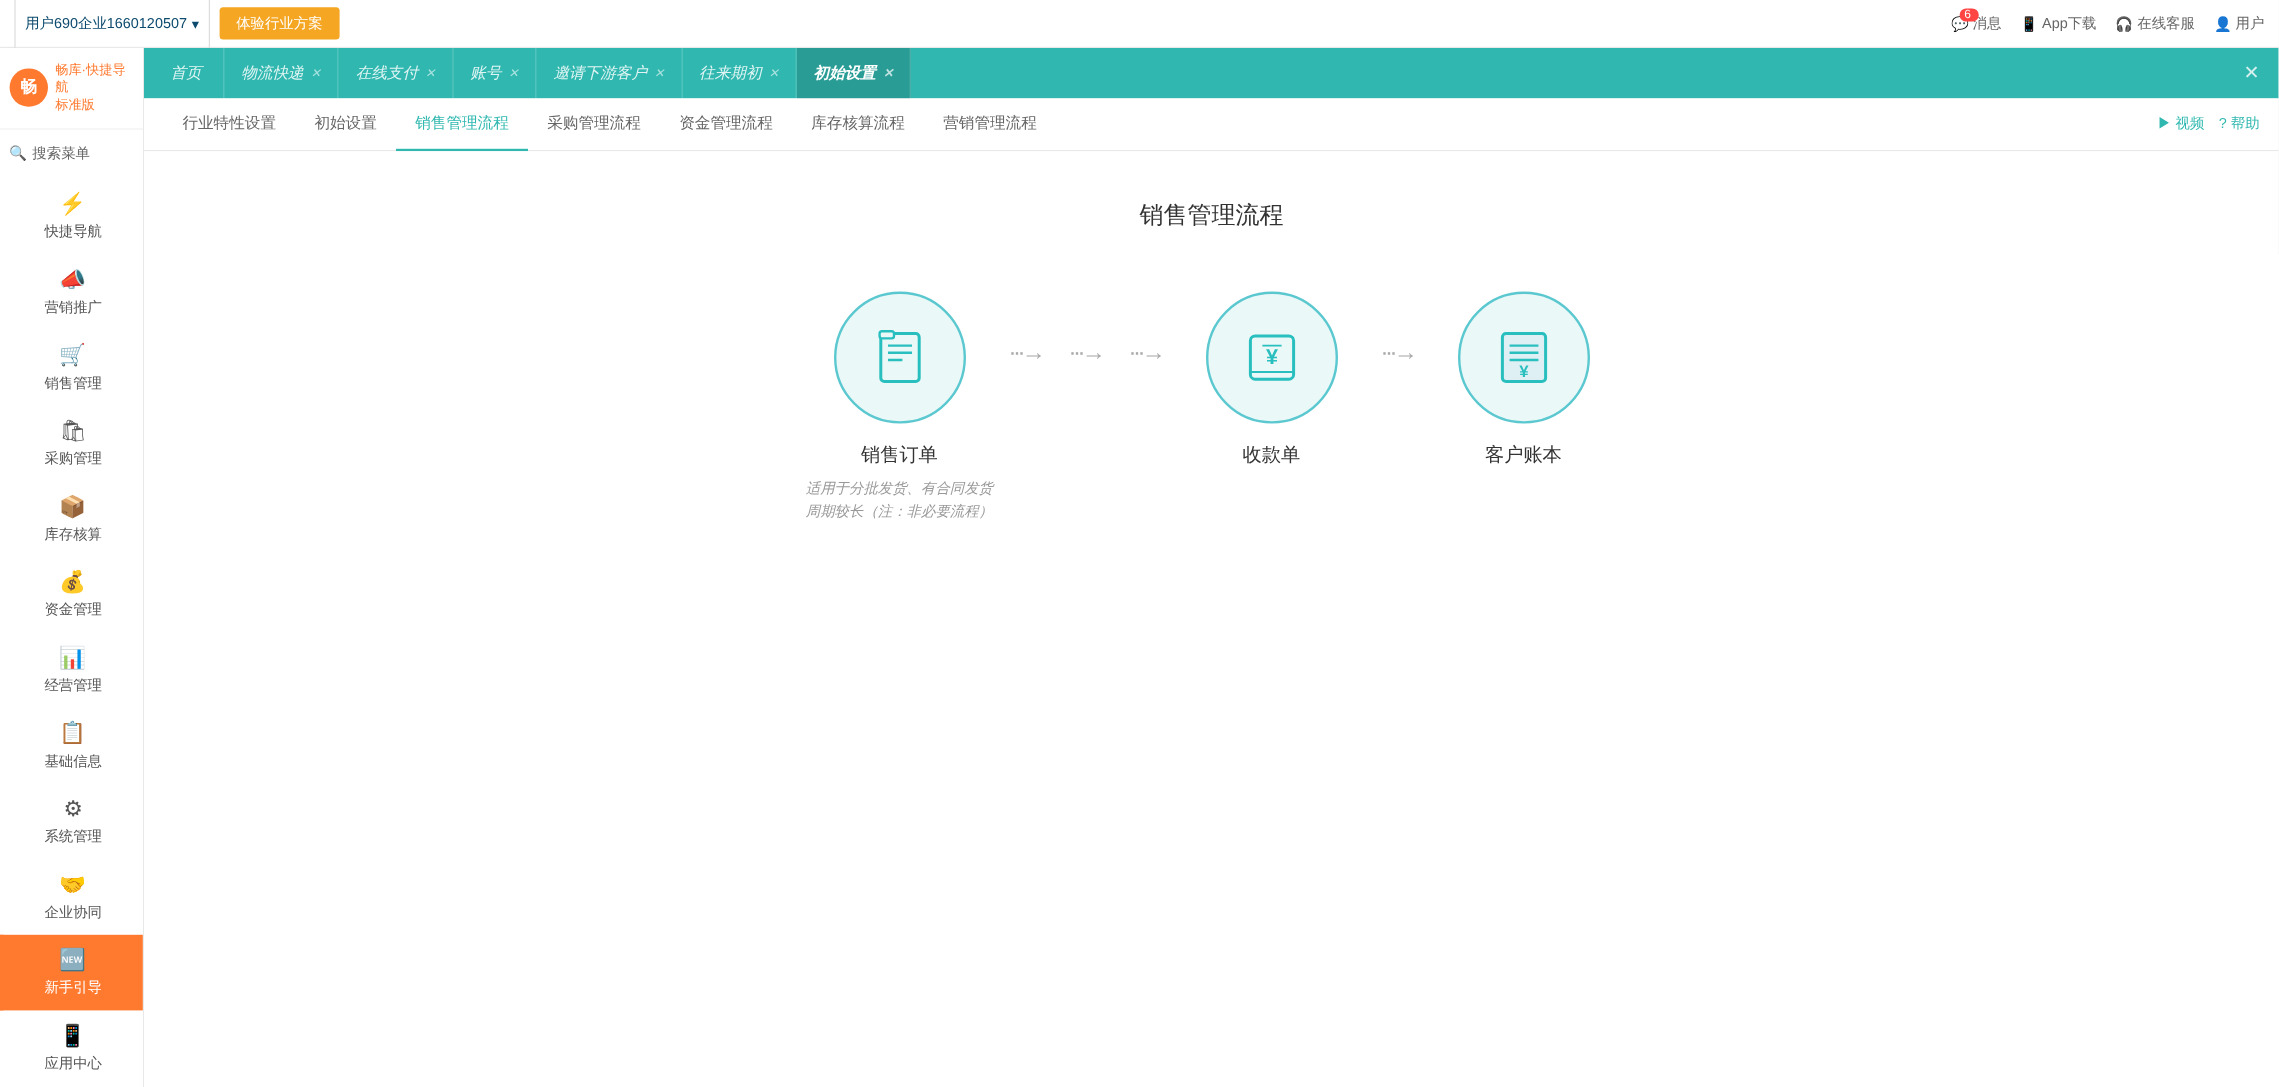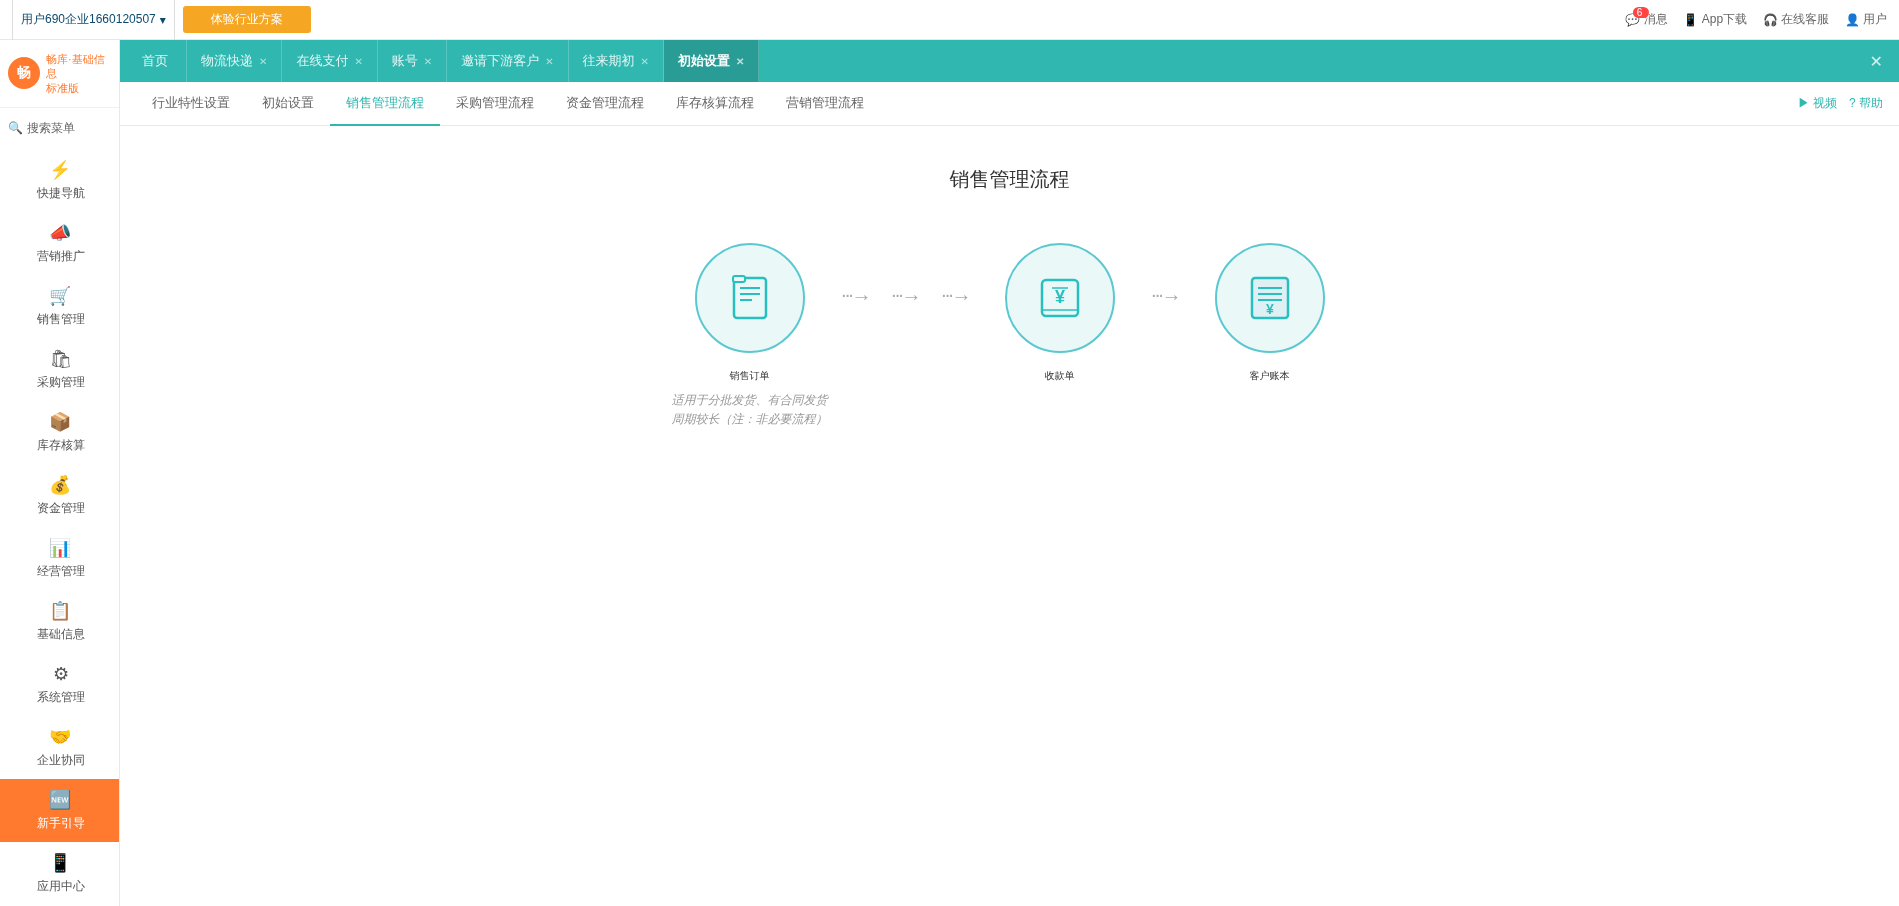--- a/index.html
+++ b/index.html
@@ -2,21 +2,21 @@
 <html><head>
   <meta charset="utf-8">
   <style>
     * { box-sizing: border-box; margin: 0; padding: 0; }
     body { font-family: 'Microsoft YaHei', Arial, sans-serif; font-size: 13px; background: #f5f5f5; color: #333; height: 906px; overflow: hidden; display: flex; flex-direction: column; }
 
     
     .top-bar { height: 40px; background: #fff; display: flex; align-items: center; justify-content: space-between; padding: 0 12px; border-bottom: 1px solid #e8e8e8; flex-shrink: 0; }
     .top-bar-left { display: flex; align-items: center; gap: 8px; }
     .user-select { display: flex; align-items: center; gap: 4px; border: 1px solid #ddd; border-radius: 3px; padding: 20px 8px; cursor: pointer; font-size: 12px; color: #0c4a6e; }
-    .btn-experience { background: #f5a623; color: #fff; border: none; border-radius: 3px; padding: 5px 28px; font-size: 12px; cursor: pointer; }
+    .btn-experience { background: #f5a623; color: #fff; border: none; border-radius: 3px; padding: 5px 14px; font-size: 12px; cursor: pointer; }
     .top-bar-right { display: flex; align-items: center; gap: 16px; font-size: 12px; color: #666; }
     .top-bar-right .msg-badge { position: relative; display: inline-block; }
     .badge { position: absolute; top: -6px; right: -8px; background: #f44; color: #fff; border-radius: 8px; font-size: 10px; padding: 0 4px; min-width: 16px; text-align: center; }
     .top-bar-right span { cursor: pointer; display: flex; align-items: center; gap: 3px; }
 
     
     .layout { display: flex; flex: 1; overflow: hidden; }
 
     
     .sidebar { width: 120px; background: #fff; border-right: 1px solid #e8e8e8; display: flex; flex-direction: column; overflow-y: auto; flex-shrink: 0; }
@@ -27,42 +27,42 @@
     .sidebar-search-btn { width: 100%; display: flex; align-items: center; gap: 4px; font-size: 12px; color: #666; cursor: pointer; padding: 4px 0; }
     .nav-item { display: flex; flex-direction: column; align-items: center; padding: 10px 4px; cursor: pointer; font-size: 12px; color: #555; gap: 4px; border-left: 3px solid transparent; }
     .nav-item.active { background: #ff7a2f; color: #fff; border-left-color: #ff7a2f; }
     .nav-item .nav-icon { font-size: 18px; }
 
     
     .content-area { flex: 1; display: flex; flex-direction: column; overflow: hidden; }
 
     
     .nav-tabs-bar { background: #30b8b0; display: flex; align-items: center; height: 42px; padding: 0 4px; flex-shrink: 0; }
-    .nav-tab { display: flex; align-items: center; gap: 4px; padding: 0 14px; height: 56px; font-size: 13px; color: rgba(255,255,255,0.85); cursor: pointer; border-right: 1px solid rgba(255,255,255,0.2); }
+    .nav-tab { display: flex; align-items: center; gap: 4px; padding: 0 14px; height: 56px; font-size: 13px; color: rgba(255,255,255,0.85); cursor: pointer; border-right: 1px solid rgba(255,255,255,0.2); font-style: italic; }
     .nav-tab.active { background: rgba(0,0,0,0.15); color: #fff; font-weight: bold; }
     .nav-tab .close-x { font-size: 10px; opacity: 0.7; margin-left: 2px; }
     .nav-tab-home { padding: 0 18px; font-size: 13px; }
     .nav-bar-close { margin-left: auto; color: rgba(255,255,255,0.8); padding: 0 12px; font-size: 16px; cursor: pointer; }
 
     
     .sub-tabs { background: #fff; border-bottom: 1px solid #e8e8e8; display: flex; align-items: center; padding: 0 16px; height: 44px; flex-shrink: 0; }
     .sub-tab { padding: 0 16px; height: 44px; display: flex; align-items: center; font-size: 13px; color: #666; cursor: pointer; border-bottom: 2px solid transparent; }
     .sub-tab.active { color: #30b8b0; border-bottom-color: #30b8b0; font-weight: 500; }
     .sub-tabs-right { margin-left: auto; display: flex; align-items: center; gap: 12px; font-size: 12px; color: #30b8b0; cursor: pointer; }
 
     
     .page-content { flex: 1; background: #fff; overflow-y: auto; padding: 20px 40px 40px; }
     .page-title { text-align: center; font-size: 20px; color: #333; margin: 20px 0 50px; font-weight: 500; }
 
     
     .flow-diagram { display: flex; align-items: flex-start; justify-content: center; gap: 0; }
     .flow-step { display: flex; flex-direction: column; align-items: center; width: 160px; }
     .flow-circle { width: 110px; height: 110px; border-radius: 50%; border: 2px solid #5bc8d0; background: #eaf8f8; display: flex; align-items: center; justify-content: center; margin-bottom: 16px; }
     .flow-circle svg { width: 52px; height: 52px; }
-    .flow-label { font-size: 10px; color: #333; font-weight: 500; margin-bottom: 8px; text-align: center; }
+    .flow-label { font-size: 16px; color: #333; font-weight: 500; margin-bottom: 8px; text-align: center; }
     .flow-desc { font-size: 12px; color: #999; text-align: center; line-height: 1.6; font-style: italic; }
     .flow-arrow { display: flex; align-items: center; padding-top: 40px; color: #aaa; font-size: 20px; flex-shrink: 0; width: 50px; justify-content: center; letter-spacing: -3px; }
   </style>
 </head>
 <body>
 
 <div class="top-bar">
   <div class="top-bar-left">
     <div class="user-select">
       <span>用户690企业1660120507</span>
@@ -88,21 +88,21 @@
     </span>
   </div>
 </div>
 
 <div class="layout">
 
   <div class="sidebar">
     <div class="sidebar-logo">
       <div class="logo-icon">畅</div>
       <div class="logo-text">
-        <div>畅库·基础信息</div>
+        <div>畅库·快捷导航</div>
         <div>标准版</div>
       </div>
     </div>
     <div class="sidebar-search">
       <div class="sidebar-search-btn">
         🔍 <span>搜索菜单</span>
       </div>
     </div>
 
     <div class="nav-item">

